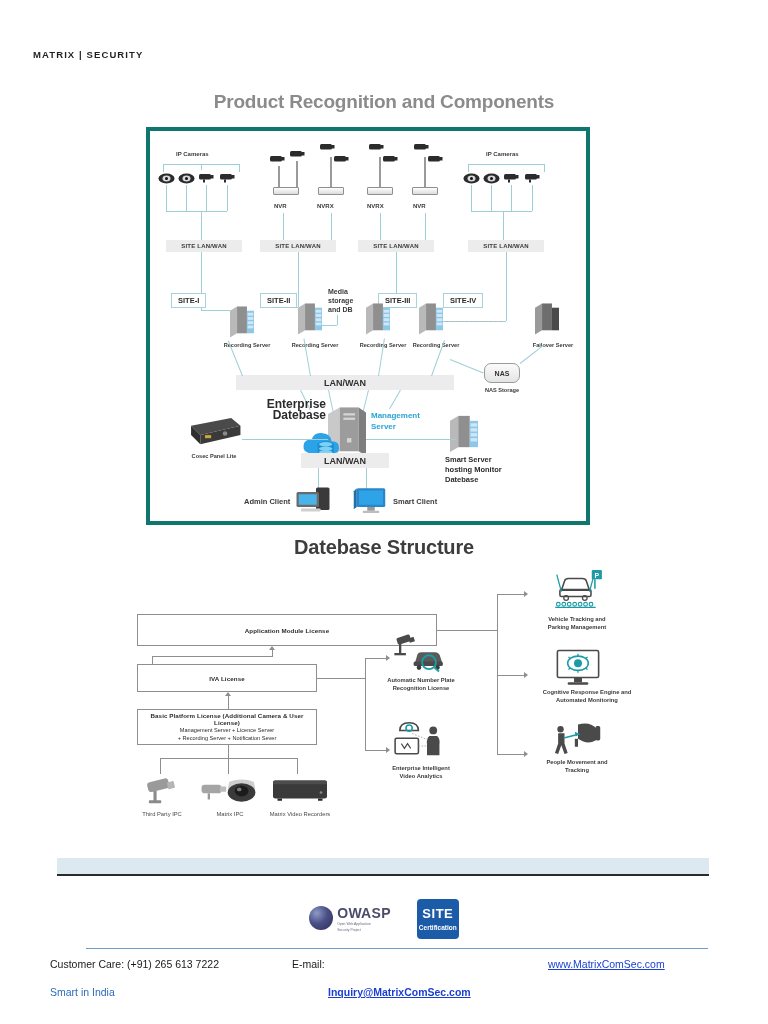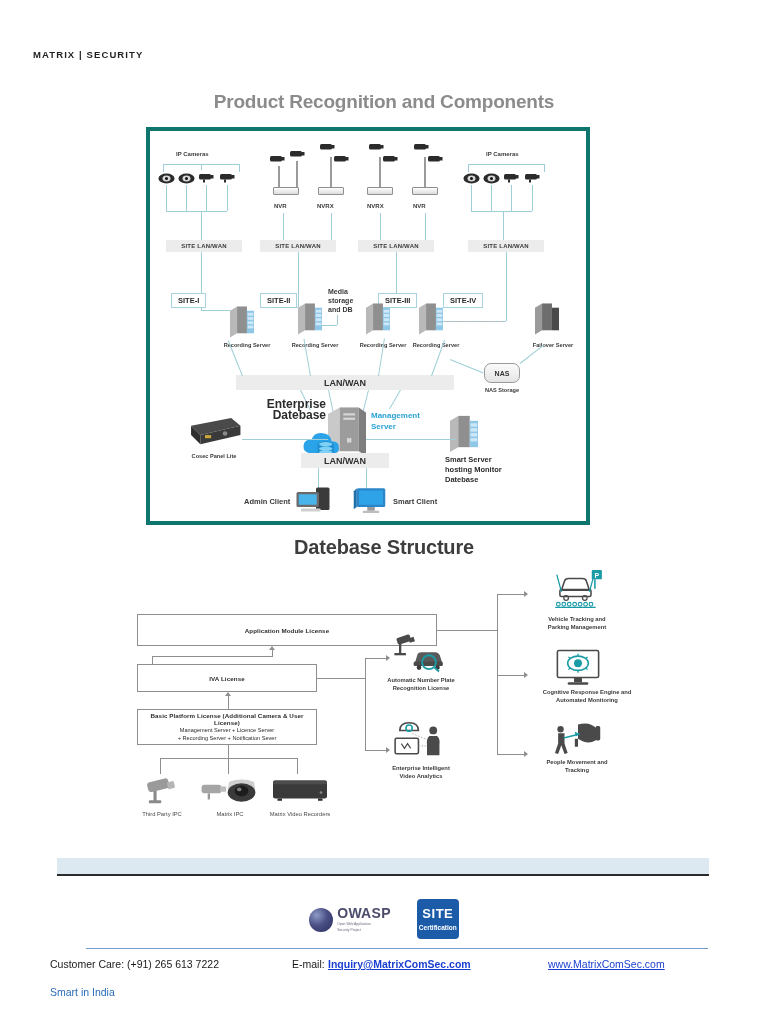--- a/index.html
+++ b/index.html
@@ -116,36 +116,36 @@
   .dev-caption {
     position: absolute; font-size: 5.8px; color: #4a4a4a; text-align: center;
     line-height: 8px; width: 90px;
   }
 
   
   #footer-bar { position: absolute; left: 57px; top: 858px; width: 652px; height: 16px; background: #dce9f1; }
   #footer-rule { position: absolute; left: 57px; top: 874px; width: 652px; height: 1.5px; background: #2b2b2b; }
   #logo-strip { position: absolute; left: 0; top: 895px; width: 768px; height: 48px;
     display: flex; align-items: center; justify-content: center; gap: 26px; }
-  .owasp { display: flex; align-items: flex-end; gap: 4px; }
+  .owasp { display: flex; align-items: flex-start; gap: 4px; }
   .owasp-globe { width: 24px; height: 24px; border-radius: 50%;
     background: radial-gradient(circle at 32% 30%, #8e9bc6 0%, #4a4f86 45%, #2b2e57 100%); }
   .owasp-text { line-height: 1; }
   .owasp-name { font-size: 14px; font-weight: bold; color: #4b4b6b; letter-spacing: 0.3px; }
   .owasp-tag { font-size: 3.4px; color: #6a6a80; margin-top: 2px; line-height: 4.4px; }
   .stqc { width: 42px; height: 40px; background: #1c5ba8; border-radius: 4px;
     display: flex; flex-direction: column; align-items: center; justify-content: center; color: #fff; }
   .stqc-top { font-size: 13px; font-weight: bold; letter-spacing: 0.5px; line-height: 14px; }
   .stqc-bot { font-size: 6.5px; font-weight: bold; margin-top: 3px; }
 
   #footer-top-rule { position: absolute; left: 86px; top: 948px; width: 622px; height: 1px; background: #6f9cc8; }
   #footer-text { position: absolute; left: 0; top: 958px; width: 768px; }
   .f-row { position: relative; height: 22px; }
   .f-item { position: absolute; font-size: 10.5px; color: #1a1a1a; white-space: nowrap; }
-  .f-link { color: #1a3fd0; text-decoration: underline; font-weight: bold; }
+  .f-link { color: #1a3fd0; text-decoration: underline; font-weight: bold; margin-top: 28px; }
   .f-web { color: #1a3fd0; }
   #make-in-india { position: absolute; left: 50px; top: 986px; font-size: 10.5px; color: #2b6cb8; }
 </style>
 </head>
 <body>
 
 <div id="logo">
   <div class="logo-sub">MATRIX | SECURITY</div>
 </div>
 

